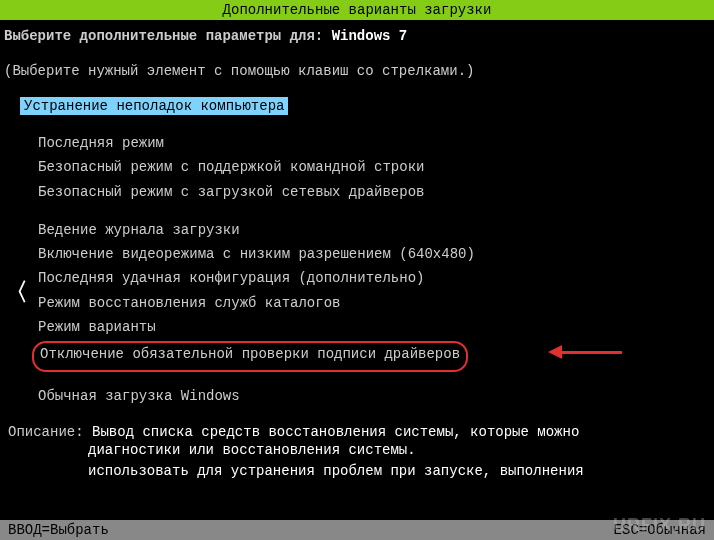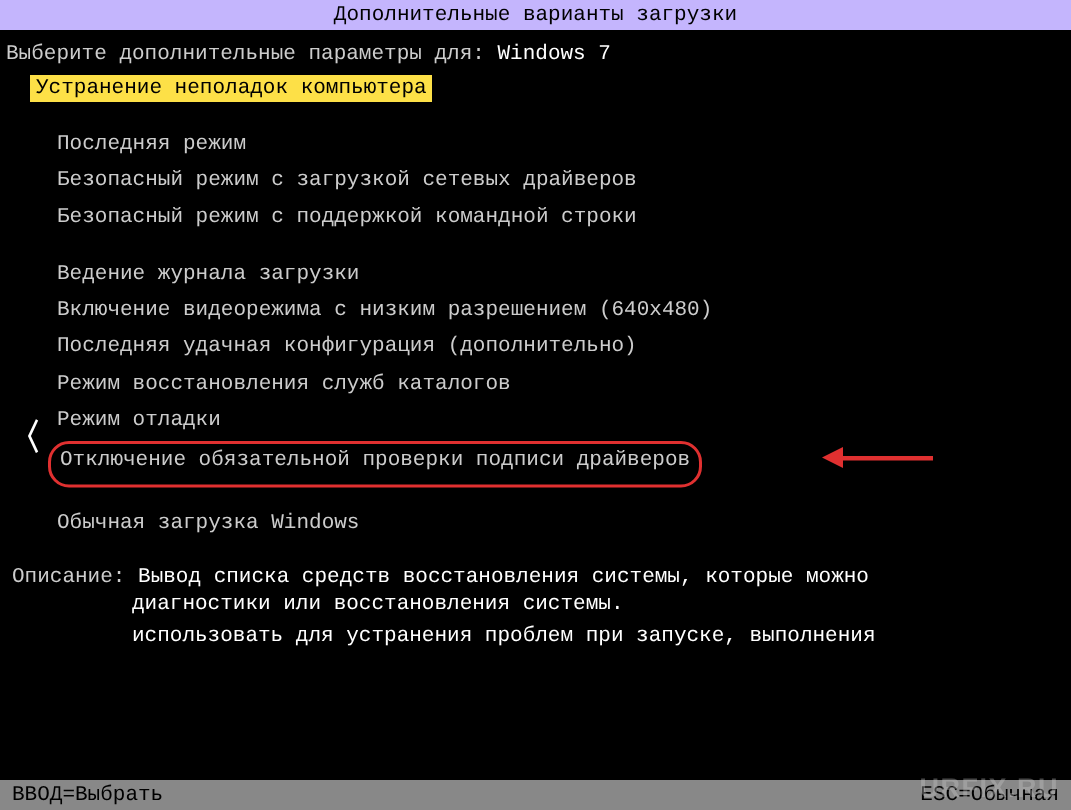--- a/index.html
+++ b/index.html
@@ -11,42 +11,43 @@
       background: #000;
       color: #b0b0b0;
       font-family: 'Courier New', monospace;
       font-size: 14px;
       width: 714px;
       height: 540px;
       overflow: hidden;
       position: relative;
     }
     .title-bar {
-      background: #c4b5fd;
+      background: #84cc16;
       color: #000;
       text-align: center;
       padding: 2px 0;
       font-weight: normal;
     }
     .content {
       padding: 8px 4px;
     }
     .subtitle {
       color: #ccc;
-      margin-bottom: 6px;
+      margin-bottom: 19px;
+      font-weight: bold;
     }
     .instruction {
       color: #ccc;
       margin-bottom: 18px;
     }
     .os-name {
       color: #fff;
     }
     .selected-item {
-      background: #fde047;
+      background: #7dd3fc;
       color: #000;
       display: inline-block;
       padding: 1px 4px;
       margin-left: 16px;
       margin-bottom: 18px;
     }
     .menu-items {
       margin-left: 34px;
     }
     .menu-item {
@@ -141,35 +142,36 @@
 <body>
 
 <div class="title-bar">
   <span>Дополнительные варианты загрузки</span>
 </div>
 
 <div class="content">
   <div class="subtitle">
     <span>Выберите дополнительные параметры для: </span><span class="os-name">Windows 7</span>
   </div>
+  <div class="instruction">(Выберите нужный элемент с помощью клавиш со стрелками.)</div>
 
   <div class="selected-item">Устранение неполадок компьютера</div>
 
   <div class="menu-items">
     <div class="menu-group">
       <div><span class="menu-item">Последняя режим</span></div>
+      <div><span class="menu-item">Безопасный режим с поддержкой командной строки</span></div>
       <div><span class="menu-item">Безопасный режим с загрузкой сетевых драйверов</span></div>
-      <div><span class="menu-item">Безопасный режим с поддержкой командной строки</span></div>
     </div>
     <div class="menu-group">
       <div><span class="menu-item">Ведение журнала загрузки</span></div>
       <div><span class="menu-item">Включение видеорежима с низким разрешением (640x480)</span></div>
       <div><span class="menu-item">Последняя удачная конфигурация (дополнительно)</span></div>
       <div><span class="menu-item">Режим восстановления служб каталогов</span></div>
-      <div><span class="menu-item">Режим отладки</span></div>
+      <div><span class="menu-item">Режим варианты</span></div>
       <div class="highlighted-row">
         <span class="highlight-box">
           <span class="menu-item">Отключение обязательной проверки подписи драйверов</span>
         </span>
         <div class="arrow-indicator">
           <div class="arrow-head"></div>
           <div class="arrow-line"></div>
         </div>
       </div>
     </div>

